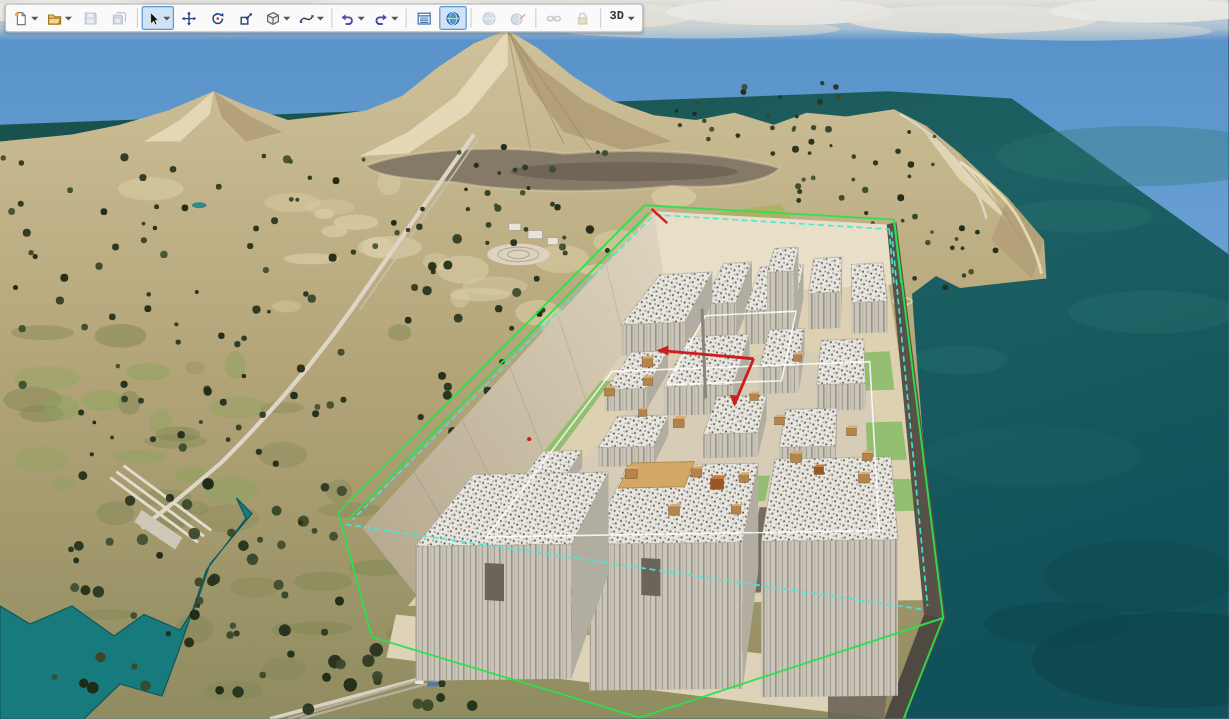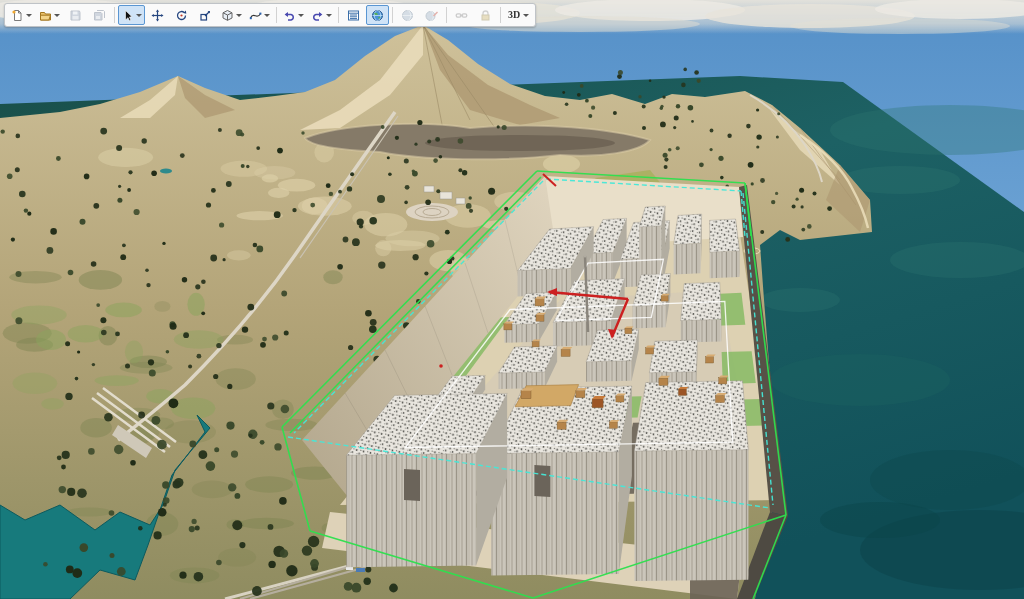--- a/index.html
+++ b/index.html
@@ -1,17 +1,17 @@
 <!DOCTYPE html>
 <html style="--sky-top: #5590c8; --sky-mid: #74a9d8; --sky-low: #8fbce6; --cloud: #efe8dc; --sea-far: #194f49; --sea-mid: #1d6164; --sea-deep: #11515a; --sea-light: #2e7670; --land-far: #cfc19a; --land-mid: #b3a478; --land-near: #8f8c60; --sand-pale: #ddd0a8; --olive: #7e8452; --green-bright: #8aa45c; --tree-dark: #26331c; --tree-mid: #39482a; --mountain-lit: #e9dcba; --mountain-shadow: #ae9872; --ridge: #9b8a66; --lake: #857a68; --lake-dark: #665d4e; --river: #177a7c; --road: #ddd6c6; --wall-lit: #e0d5bf; --wall-dark-end: #b2a68c; --wall-back: #e9dfc9; --wall-shadow: #575147; --floor: #ddd1b2; --floor-pad: #d2c9b8; --grass-patch: #8cbb68; --block-top: #e9e6df; --block-front: #cbc6bb; --block-side: #b2ada1; --gap-shadow: #756d60; --crate-top: #d8ac72; --crate-front: #b5844a; --crate-red-top: #c77a3a; --crate-red-front: #9c5526; --sel-green: #2ee04e; --sel-cyan: #45e8d8; --gizmo-red: #cc2020; --wire-white: #ffffff; --toolbar-bg: #fafafa; --toolbar-border: #bfc3c7; --active-bg: #cfe3f7; --active-border: #5a96d2; --icon-blue: #24457f; --icon-violet: #4a4ab0;"><head>
 <meta charset="utf-8">
 <style>
   html,body{margin:0;padding:0;background:#222;}
   #stage{position:relative;width:1024px;height:599px;overflow:hidden;
-         font-family:Liberation Serif, serif;}
+         font-family:Liberation Mono, monospace;}
   #viewport,#viewport svg{position:absolute;left:0;top:0;width:1024px;height:599px;display:block;}
   
   #toolbar{position:absolute;left:4px;top:3px;z-index:10;display:flex;align-items:center;gap:1px;
            padding:1px 3px;background:var(--toolbar-bg,#fafafa);
            border:1px solid var(--toolbar-border,#bfc3c7);border-radius:3px;
            box-shadow:0 1px 2px rgba(0,0,0,.22);}
   .tb-btn{display:flex;align-items:center;justify-content:center;height:18px;min-width:17px;
           padding:0 2px;border:1px solid transparent;border-radius:2px;background:transparent;}
   .tb-btn.active{background:var(--active-bg,#cfe3f7);border-color:var(--active-border,#5a96d2);}
   .tb-btn.disabled{opacity:.38;}

